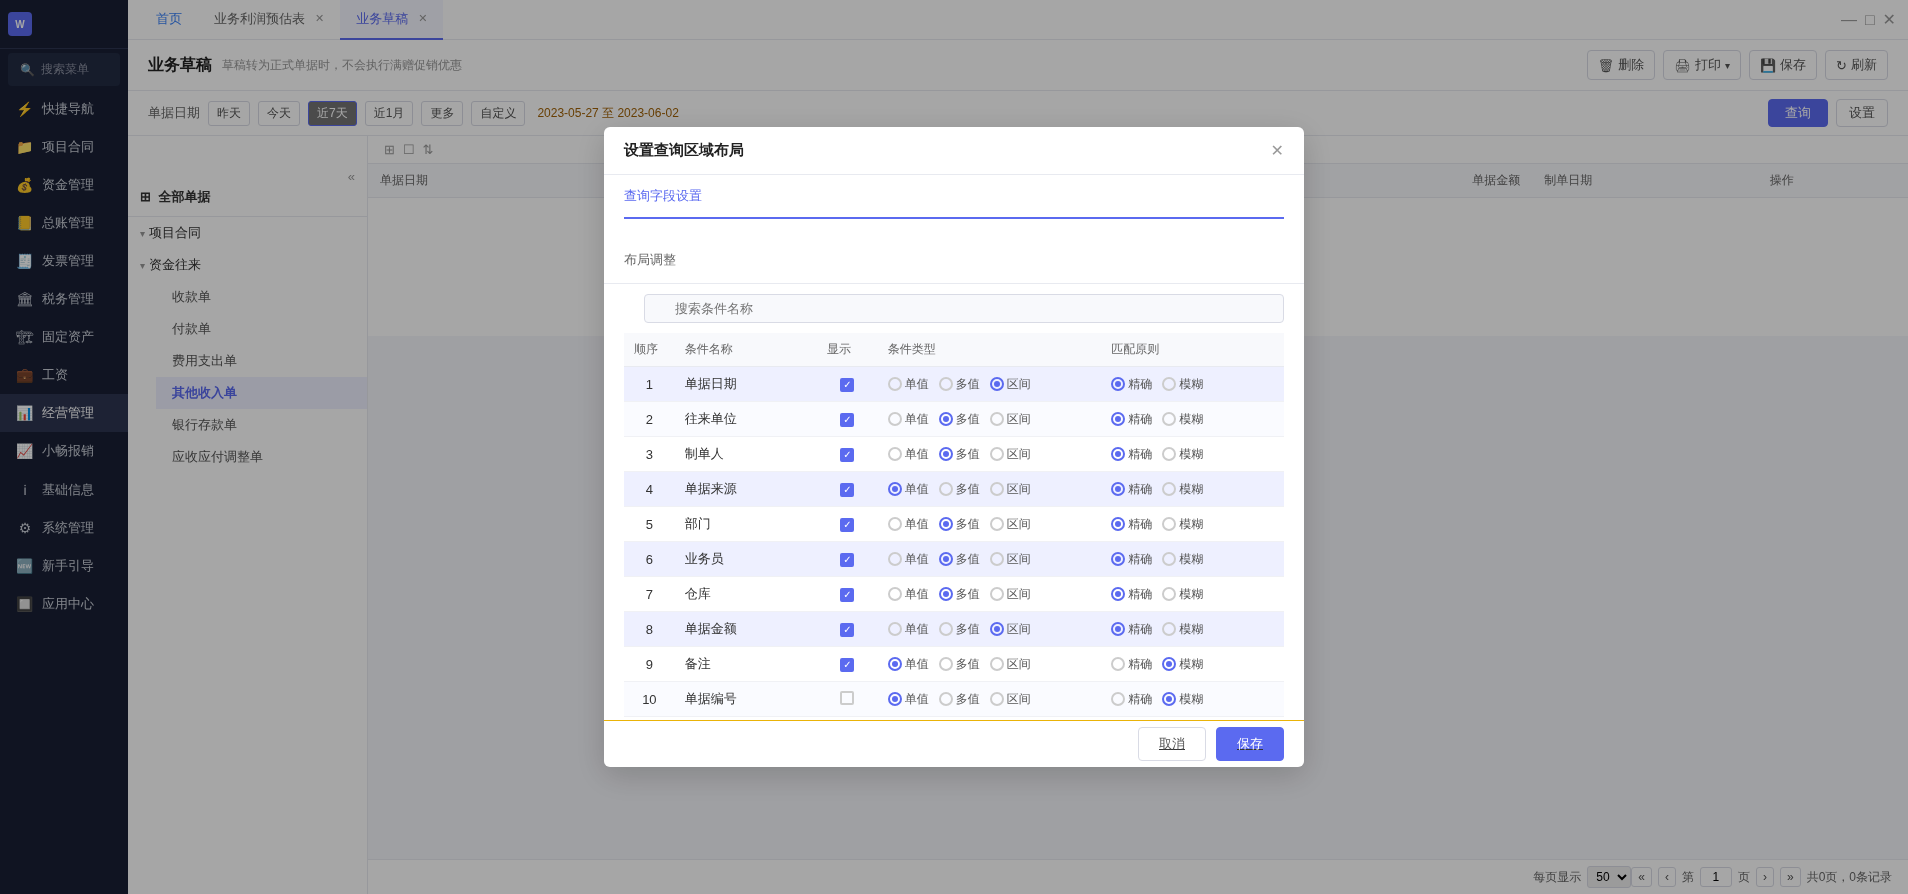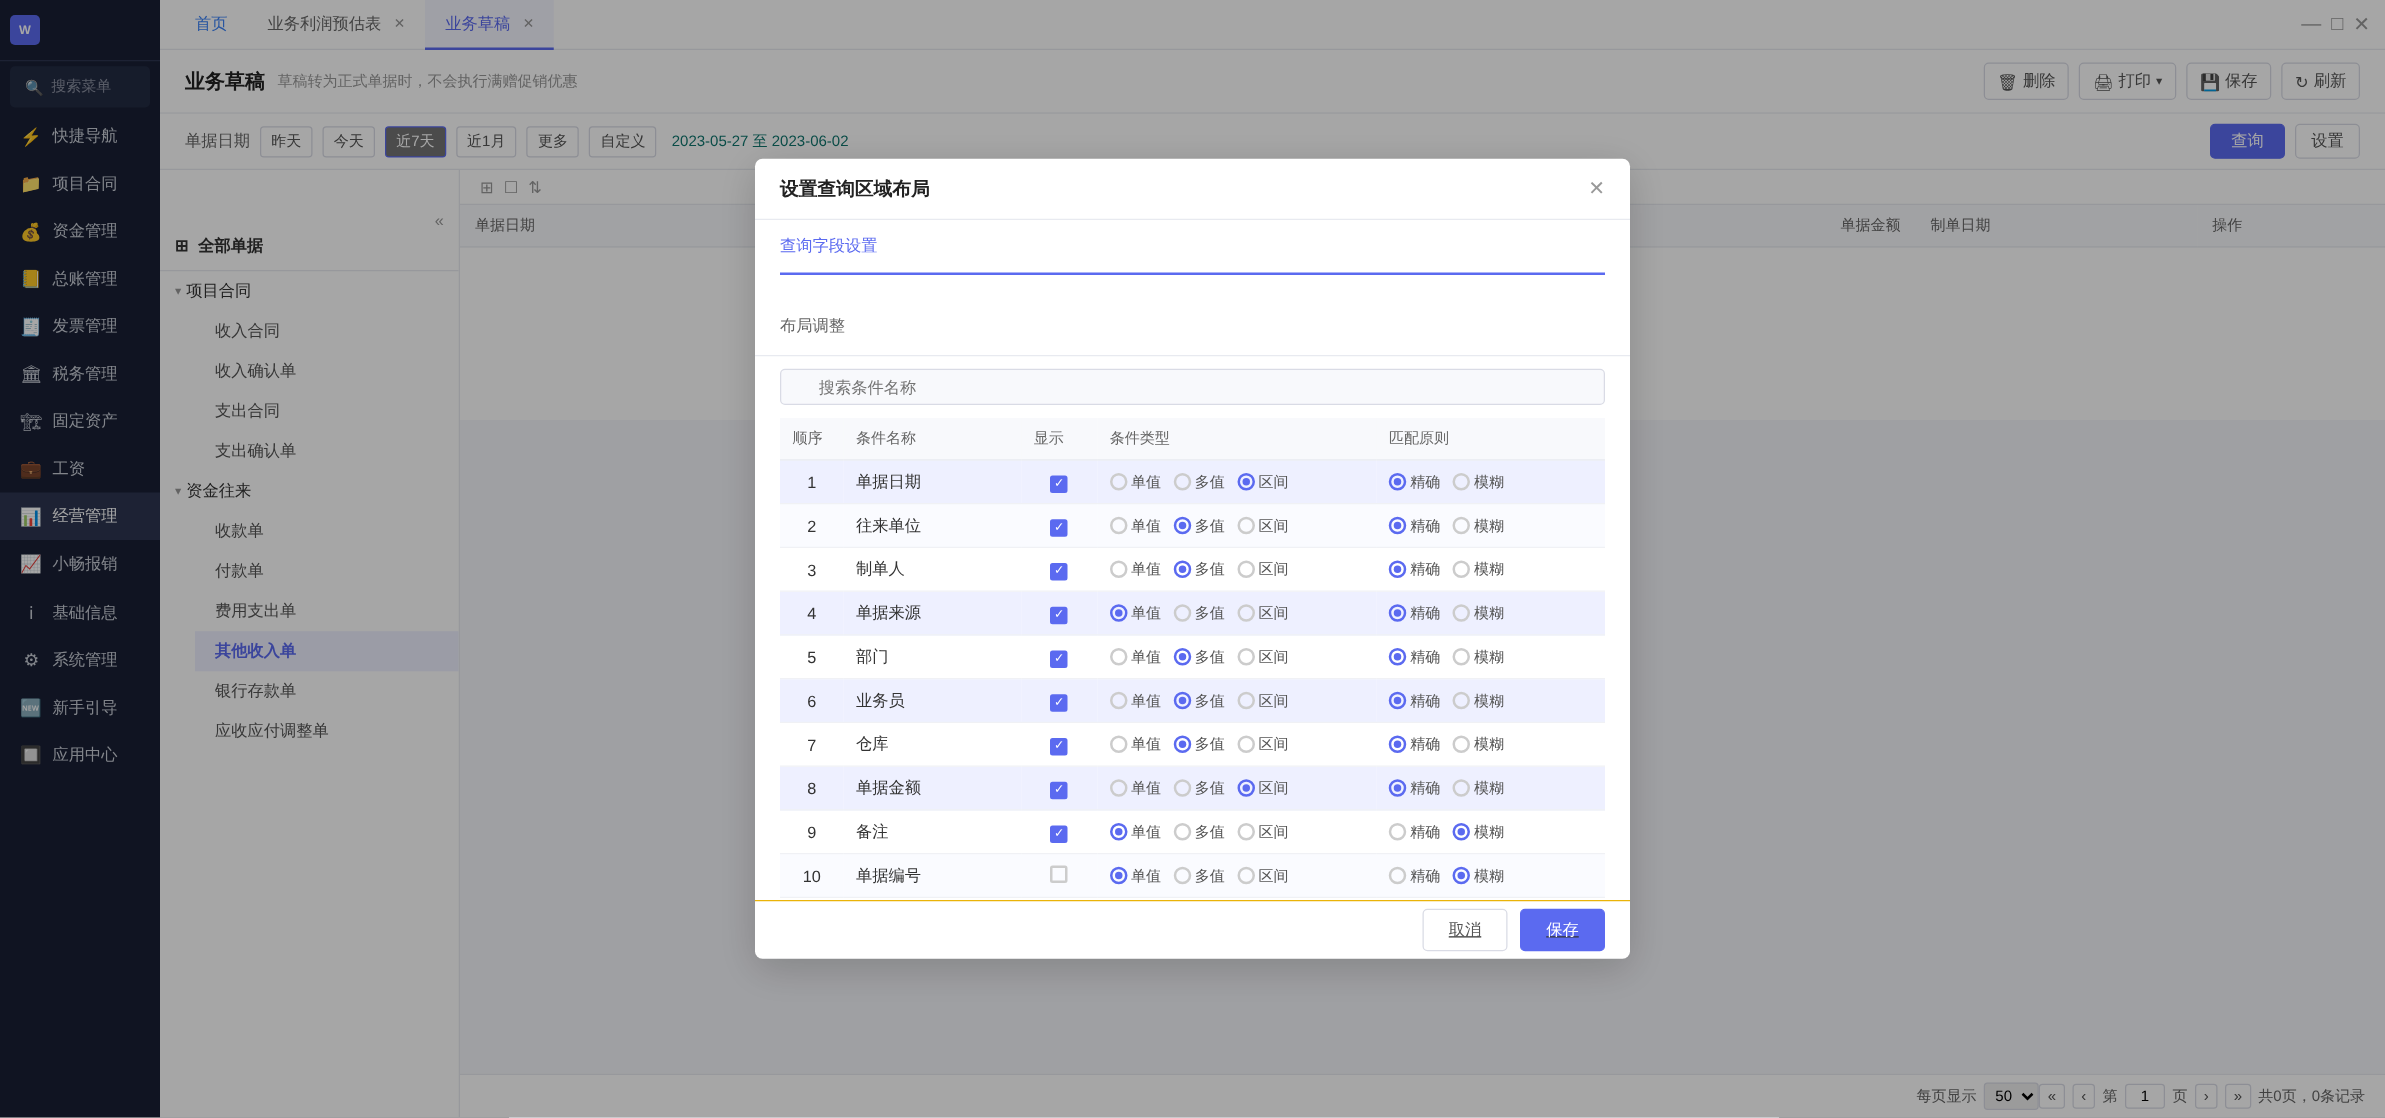--- a/index.html
+++ b/index.html
@@ -31,21 +31,21 @@
     .page-subtitle { font-size: 12px; color: #999; }
     .page-actions { display: flex; align-items: center; gap: 8px; }
     .btn-action { display: flex; align-items: center; gap: 4px; padding: 5px 10px; border: 1px solid #d9dbe5; border-radius: 4px; background: #fff; cursor: pointer; font-size: 13px; color: #555; }
     .btn-primary { background: #5b6af0; color: #fff; border-color: #5b6af0; }
 
     
     .filter-bar { background: #fff; padding: 8px 20px; border-bottom: 1px solid #e8eaf0; display: flex; align-items: center; gap: 8px; }
     .filter-label { font-size: 13px; color: #666; }
     .filter-btn { padding: 3px 8px; border: 1px solid #d9dbe5; border-radius: 3px; cursor: pointer; font-size: 12px; color: #555; background: #fff; text-align: center; }
     .filter-btn.active { background: #737373; color: #fff; border-color: #5b6af0; }
-    .filter-date { font-size: 12px; color: #0f766e; margin-left: 4px; }
+    .filter-date { font-size: 12px; color: #a16207; margin-left: 4px; }
     .filter-spacer { flex: 1; }
 
     
     .content-area { flex: 1; display: flex; overflow: hidden; }
     .left-panel { width: 240px; background: #fff; border-right: 1px solid #e8eaf0; overflow-y: auto; }
     .panel-header { padding: 10px 12px; display: flex; align-items: center; justify-content: space-between; border-bottom: 1px solid #e8eaf0; }
     .panel-title { font-size: 13px; font-weight: 600; color: #333; margin-top: 42px; }
     .panel-collapse { color: #999; cursor: pointer; }
     .tree-item { padding: 7px 16px; cursor: pointer; font-size: 13px; color: #555; display: flex; align-items: center; gap: 6px; }
     .tree-item.active { background: #eef0ff; color: #5b6af0; font-weight: 600; }
@@ -63,21 +63,21 @@
     
     .modal-overlay { position: fixed; inset: 0; background: rgba(0,0,0,0.35); display: flex; align-items: center; justify-content: center; z-index: 1000; }
     .modal { background: #fff; border-radius: 6px; width: 700px; max-height: 640px; display: flex; flex-direction: column; box-shadow: 0 8px 32px rgba(0,0,0,0.18); }
     .modal-header { padding: 14px 20px; border-bottom: 1px solid #e8eaf0; display: flex; align-items: center; justify-content: space-between; }
     .modal-title { font-size: 15px; font-weight: 600; color: #222; }
     .modal-close { cursor: pointer; color: #999; font-size: 16px; }
     .modal-body { flex: 1; overflow: hidden; display: flex; flex-direction: column; padding: 0; }
     .modal-tabs { display: flex; padding: 0 20px; border-bottom: 1px solid #e8eaf0; gap: 20px; flex-direction: column; }
     .modal-tab { padding: 12px 0; font-size: 13px; color: #666; cursor: pointer; border-bottom: 2px solid transparent; }
     .modal-tab.active { color: #5b6af0; border-bottom-color: #5b6af0; font-weight: 500; }
-    .modal-search { padding: 10px 20px; }
+    .modal-search { padding: 10px 20px; margin-left: 20px; }
     .modal-search-input { width: 100%; padding: 6px 10px 6px 30px; border: 1px solid #d9dbe5; border-radius: 4px; font-size: 13px; outline: none; background: #f8f9fc; position: relative; }
     .search-wrap { position: relative; }
     .search-icon-inner { position: absolute; left: 8px; top: 50%; transform: translateY(-50%); color: #bbb; font-size: 13px; }
     .modal-table-wrap { flex: 1; overflow-y: auto; padding: 0 20px; }
     .modal-table { width: 100%; border-collapse: collapse; }
     .modal-table th { padding: 8px 10px; text-align: left; font-size: 12px; color: #666; font-weight: 500; border-bottom: 1px solid #e8eaf0; background: #f8f9fc; }
     .modal-table td { padding: 8px 10px; font-size: 13px; color: #333; border-bottom: 1px solid #f0f1f5; }
     .modal-table tr.row-even td { background: #fafbff; }
     .modal-table tr.row-selected td { background: #eef0ff; }
     .radio-group { display: flex; align-items: center; gap: 10px; }
@@ -239,26 +239,20 @@
         <span class="panel-title">
           <span style="margin-right:4px;">⊞</span>
           <span>全部单据</span>
         </span>
         <span class="panel-collapse">«</span>
       </div>
 
       <div class="tree-group">
         <span class="arrow">▾</span>
         <span>项目合同</span>
-      </div>
-      <div class="tree-child">
-        <div class="tree-item">收入合同</div>
-        <div class="tree-item">收入确认单</div>
-        <div class="tree-item">支出合同</div>
-        <div class="tree-item">支出确认单</div>
       </div>
 
       <div class="tree-group">
         <span class="arrow">▾</span>
         <span>资金往来</span>
       </div>
       <div class="tree-child">
         <div class="tree-item">收款单</div>
         <div class="tree-item">付款单</div>
         <div class="tree-item">费用支出单</div>

